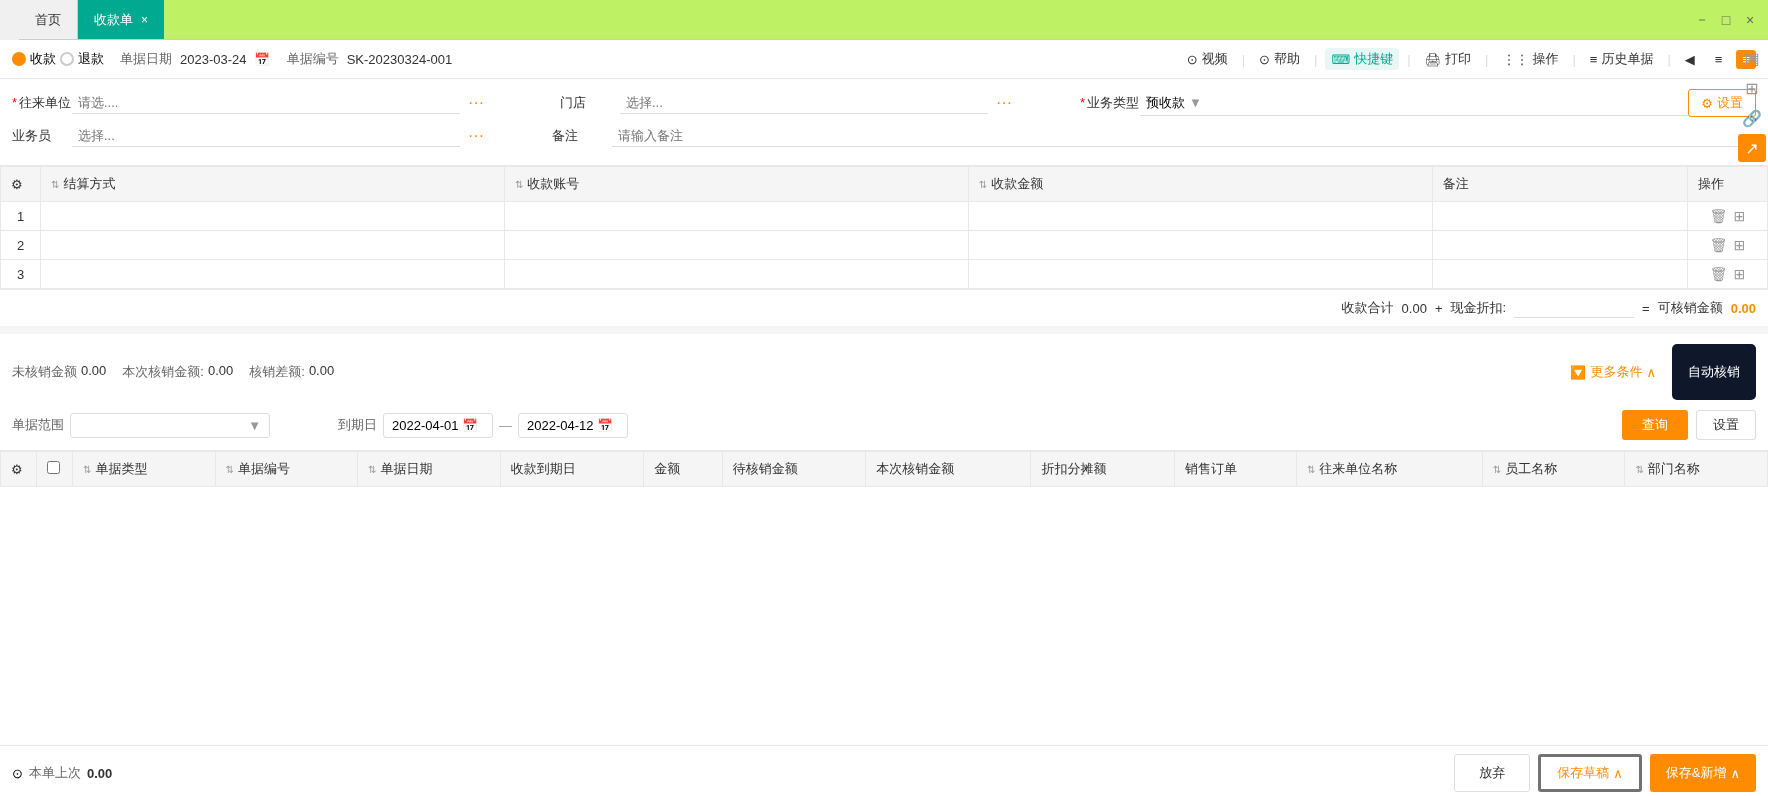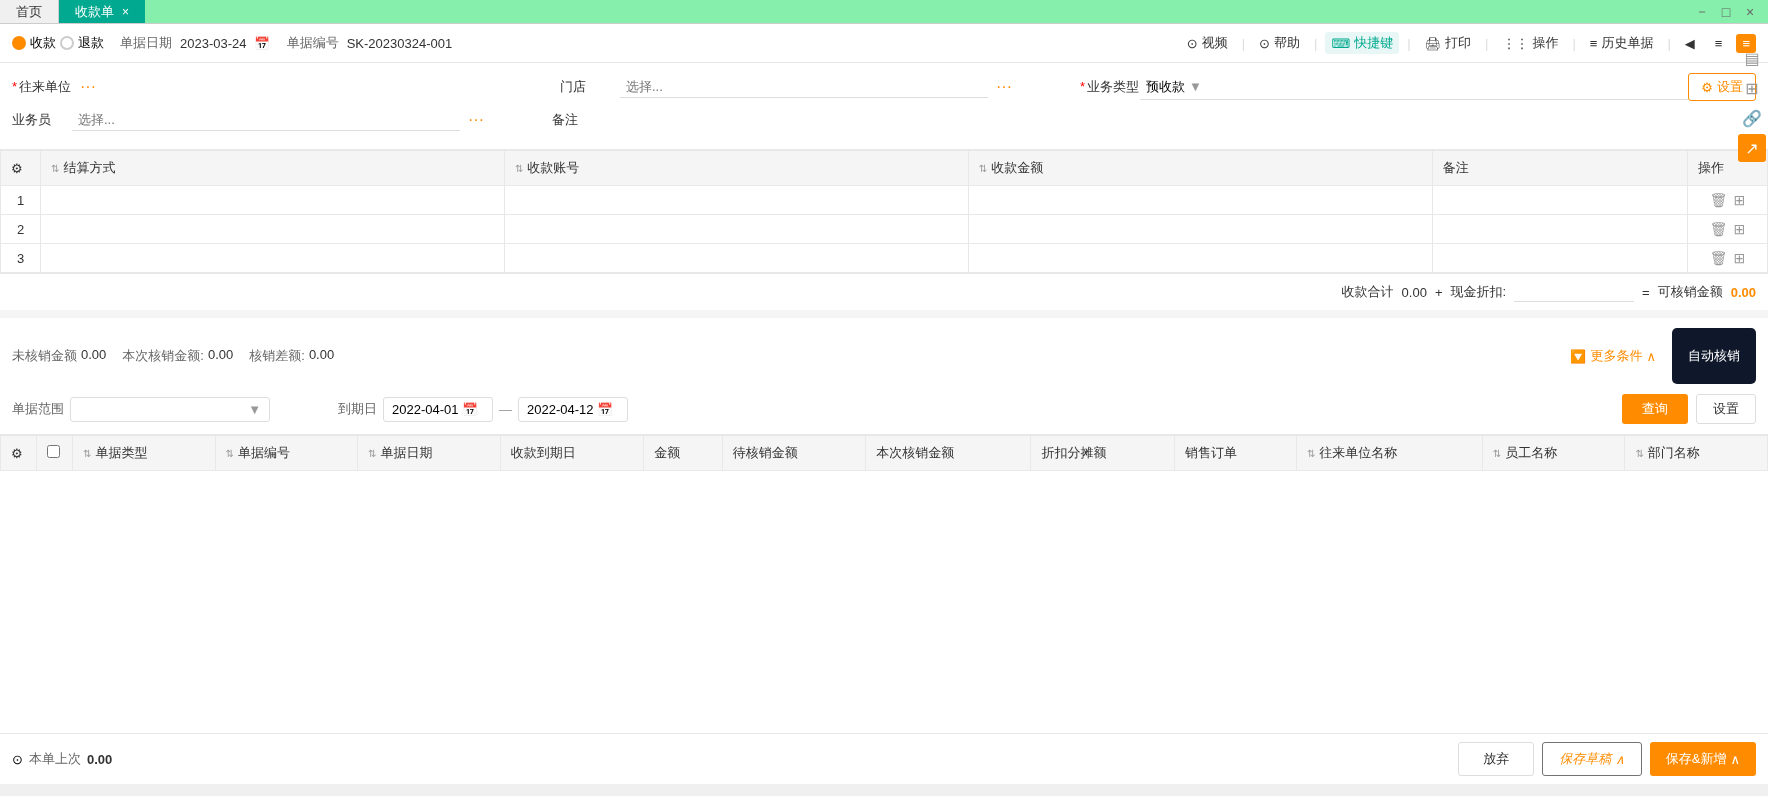--- a/index.html
+++ b/index.html
@@ -1,19 +1,19 @@
 <!DOCTYPE html>
 <html><head>
   <meta charset="utf-8">
   <style>
     * { box-sizing: border-box; margin: 0; padding: 0; font-family: 'Microsoft YaHei', Arial, sans-serif; font-size: 13px; }
     body { background: #f0f0f0; width: 1768px; height: 796px; overflow: hidden; }
 
     
-    .tab-bar { display: flex; align-items: center; background: #86efac; height: 24px; border-bottom: 1px solid #ccc; }
+    .tab-bar { display: flex; align-items: center; background: #bef264; height: 40px; border-bottom: 1px solid #ccc; margin-left: 19px; }
     .tab-home { background: #f0f0f0; padding: 0 16px; height: 100%; display: flex; align-items: center; color: #333; border-right: 1px solid #ccc; }
     .tab-active { background: #00a98f; padding: 0 16px; height: 100%; display: flex; align-items: center; color: #fff; gap: 8px; }
     .tab-close { cursor: pointer; font-size: 12px; }
     .window-controls { margin-left: auto; display: flex; gap: 4px; padding-right: 8px; }
     .win-btn { width: 20px; height: 20px; display: flex; align-items: center; justify-content: center; cursor: pointer; color: #666; font-size: 14px; }
 
     
     .main-content { background: #fff; height: calc(796px - 36px); display: flex; flex-direction: column; }
 
     
@@ -90,21 +90,21 @@
     .bottom-table { width: 100%; border-collapse: collapse; }
     .bottom-table th { background: #f5f5f5; padding: 8px 10px; text-align: left; border: 1px solid #e8e8e8; color: #333; font-weight: normal; white-space: nowrap; font-size: 12px; }
 
     
     .footer { display: flex; align-items: center; padding: 8px 12px; border-top: 1px solid #e8e8e8; background: #fff; gap: 12px; }
     .footer-left { display: flex; align-items: center; gap: 6px; }
     .footer-info { color: #666; }
     .footer-value { color: #333; font-weight: bold; }
     .footer-btns { margin-left: auto; display: flex; gap: 8px; }
     .btn-abandon { background: #fff; color: #333; border: 1px solid #ddd; padding: 7px 24px; border-radius: 3px; cursor: pointer; }
-    .btn-save-draft { background: #fff; color: #ff8c00; border: 1px solid #737373; padding: 7px 16px; border-radius: 3px; cursor: pointer; display: flex; align-items: center; gap: 4px; font-style: italic; }
+    .btn-save-draft { background: #fff; color: #ff8c00; border: 3px solid #737373; padding: 7px 16px; border-radius: 3px; cursor: pointer; display: flex; align-items: center; gap: 4px; }
     .btn-save-new { background: #ff8c00; color: #fff; border: none; padding: 7px 16px; border-radius: 3px; cursor: pointer; display: flex; align-items: center; gap: 4px; }
 
     
     .right-sidebar { position: absolute; right: 0; top: 36px; width: 32px; display: flex; flex-direction: column; align-items: center; gap: 2px; padding-top: 8px; background: transparent; z-index: 10; }
     .sidebar-icon { width: 28px; height: 28px; display: flex; align-items: center; justify-content: center; cursor: pointer; color: #999; font-size: 16px; }
     .sidebar-icon.orange { background: #ff8c00; color: #fff; border-radius: 3px; }
   </style>
 </head>
 <body>
 
@@ -181,20 +181,21 @@
         <div class="toolbar-btn">◀</div>
         <div class="toolbar-btn">≡</div>
         <div class="toolbar-btn" style="background:#ff8c00; color:#fff; border-radius:3px;">≡</div>
       </div>
     </div>
 
     <div class="form-area">
       <div class="form-row">
         <div class="form-field" style="max-width:480px;">
           <span class="field-label required">往来单位</span>
+          <input class="field-input" type="text" style="color: rgb(153, 153, 153);" placeholder="请选....">
           <span class="more-btn">···</span>
         </div>
         <div class="form-field" style="max-width:460px; margin-left:68px;">
           <span class="field-label">门店</span>
           <input class="field-input" type="text" style="color: rgb(153, 153, 153);" placeholder="选择...">
           <span class="more-btn">···</span>
         </div>
         <div class="form-field" style="margin-left:60px; flex:1;">
           <span class="field-label required">业务类型</span>
           <div class="field-select" style="flex:1;">
@@ -208,20 +209,21 @@
         </div>
       </div>
       <div class="form-row">
         <div class="form-field" style="max-width:480px;">
           <span class="field-label">业务员</span>
           <input class="field-input" type="text" style="color: rgb(153, 153, 153);" placeholder="选择...">
           <span class="more-btn">···</span>
         </div>
         <div class="form-field" style="margin-left:60px; flex:1;">
           <span class="field-label">备注</span>
+          <input class="field-input" type="text" style="flex: 1 1 0%; color: rgb(153, 153, 153);" placeholder="请输入备注">
         </div>
       </div>
     </div>
 
     <div style="overflow: auto; max-height: 160px;">
       <table class="data-table" style="width:100%;">
         <thead>
           <tr>
             <th class="col-settings">
               <span>⚙</span>

